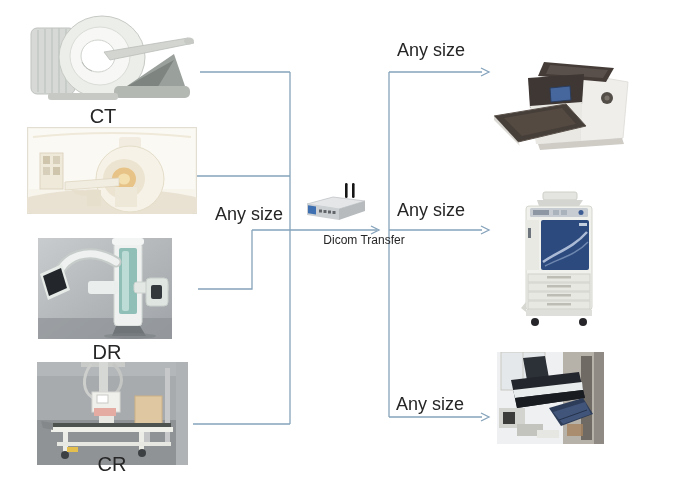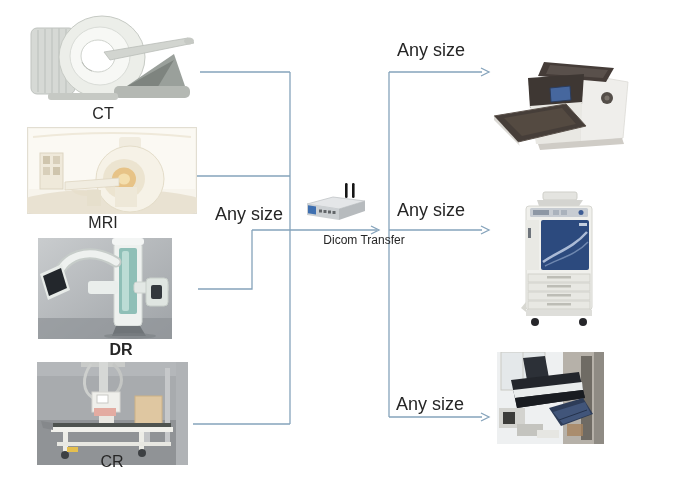--- a/index.html
+++ b/index.html
@@ -5,21 +5,21 @@
   html,body{margin:0;padding:0;background:#fff;}
   .canvas{
     position:relative;width:680px;height:486px;background:var(--background,#ffffff);
     font-family:"Liberation Sans",sans-serif;overflow:hidden;
   }
   .connectors{position:absolute;left:0;top:0;z-index:1;}
   .device{position:absolute;margin:0;z-index:2;}
   .device svg{display:block;width:100%;height:100%;}
   .label{
     position:absolute;z-index:3;color:var(--text,#222222);
-    font-size:16px;font-weight:400;text-align:center;line-height:1.15;
+    font-size:20px;font-weight:400;text-align:center;line-height:1.15;
   }
   .edge-label{
     position:absolute;z-index:3;color:var(--text,#262626);
     font-size:18px;line-height:1.1;white-space:nowrap;
   }
   .hub-label{
     position:absolute;z-index:3;color:var(--text,#1f1f1f);
     font-size:12px;text-align:center;white-space:nowrap;
   }
   
@@ -27,21 +27,21 @@
   .pos-mri{left:27px;top:127px;width:170px;height:87px;}
   .pos-dr{left:38px;top:238px;width:134px;height:101px;}
   .pos-cr{left:37px;top:362px;width:151px;height:103px;}
   .pos-router{left:302px;top:182px;width:68px;height:42px;}
   .pos-printer-top{left:490px;top:54px;width:148px;height:106px;}
   .pos-copier{left:513px;top:190px;width:92px;height:140px;}
   .pos-printer-bottom{left:497px;top:352px;width:107px;height:92px;}
   
   .pos-ct-label{left:28px;top:105px;width:150px;}
   .pos-mri-label{left:27px;top:214px;width:152px;}
-  .pos-dr-label{left:52px;top:341px;width:138px;font-weight:bold;}
+  .pos-dr-label{left:38px;top:341px;width:138px;}
   .pos-cr-label{left:37px;top:453px;width:150px;}
   .pos-hub-label{left:297px;top:233px;width:86px;margin-left:24px;}
   .pos-edge-input{left:215px;top:205px;}
   .pos-edge-top{left:397px;top:41px;}
   .pos-edge-middle{left:397px;top:201px;}
   .pos-edge-bottom{left:396px;top:395px;}
 </style>
 </head>
 <body>
 
@@ -99,21 +99,20 @@
       <ellipse cx="103" cy="52" rx="34" ry="33" fill="#f6f2e7" stroke="#e4ddc9"></ellipse>
       <ellipse cx="97" cy="52" rx="21" ry="20" fill="#ece4d0"></ellipse>
       <ellipse cx="97" cy="52" rx="12" ry="11.5" fill="#e7c387"></ellipse>
       <ellipse cx="97" cy="52" rx="6" ry="5.5" fill="#f4dfae"></ellipse>
       <polygon points="38,55 92,51 92,59 38,63" fill="#f1ede1" stroke="#ded6c2" stroke-width="0.8"></polygon>
       <path d="M44 63 q6 6 16 6 l0 -5 z" fill="#e7dfcc"></path>
       <rect x="88" y="60" width="22" height="20" fill="#eee8d8"></rect>
       <rect x="60" y="63" width="14" height="16" fill="#e6dfcc"></rect>
     </svg>
   </figure>
-  <div class="label pos-mri-label">MRI</div>
 
   <figure class="device pos-dr">
     <svg viewBox="0 0 134 101">
       <defs>
         <linearGradient id="drbg" x1="0" y1="0" x2="1" y2="1">
           <stop offset="0" stop-color="#c9ccce"></stop>
             <stop offset="1" stop-color="#9fa3a7"></stop>
         </linearGradient>
       </defs>
       <rect width="134" height="101" fill="url(#drbg)"></rect>

